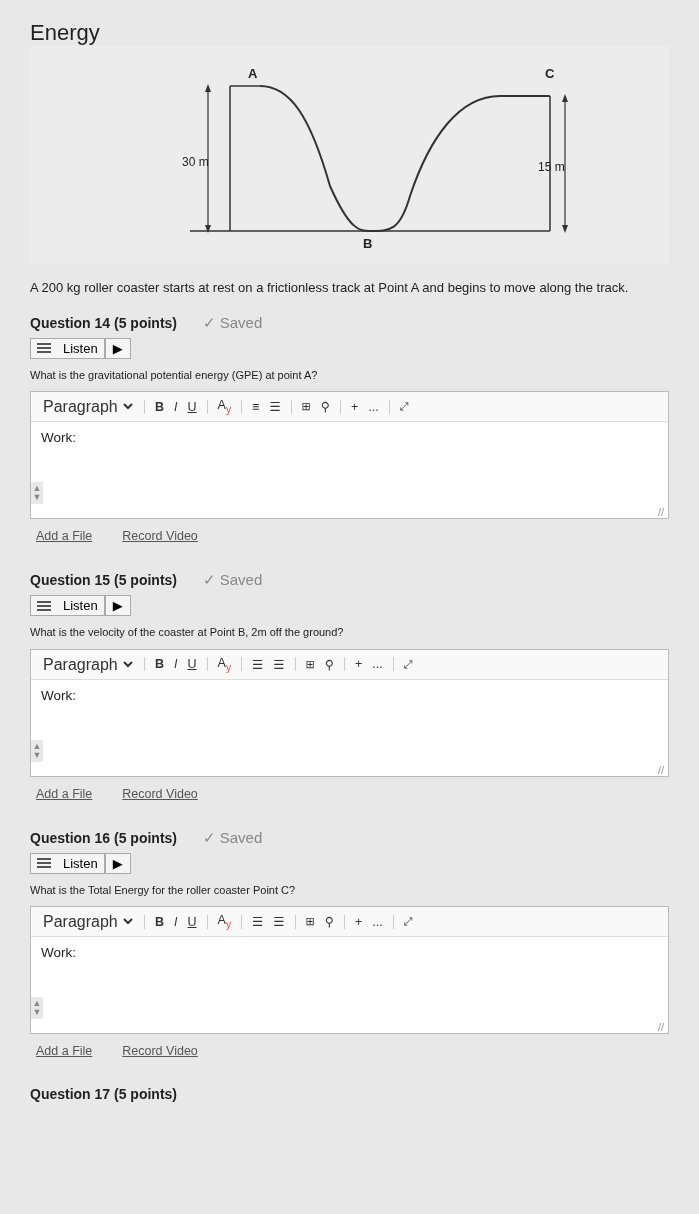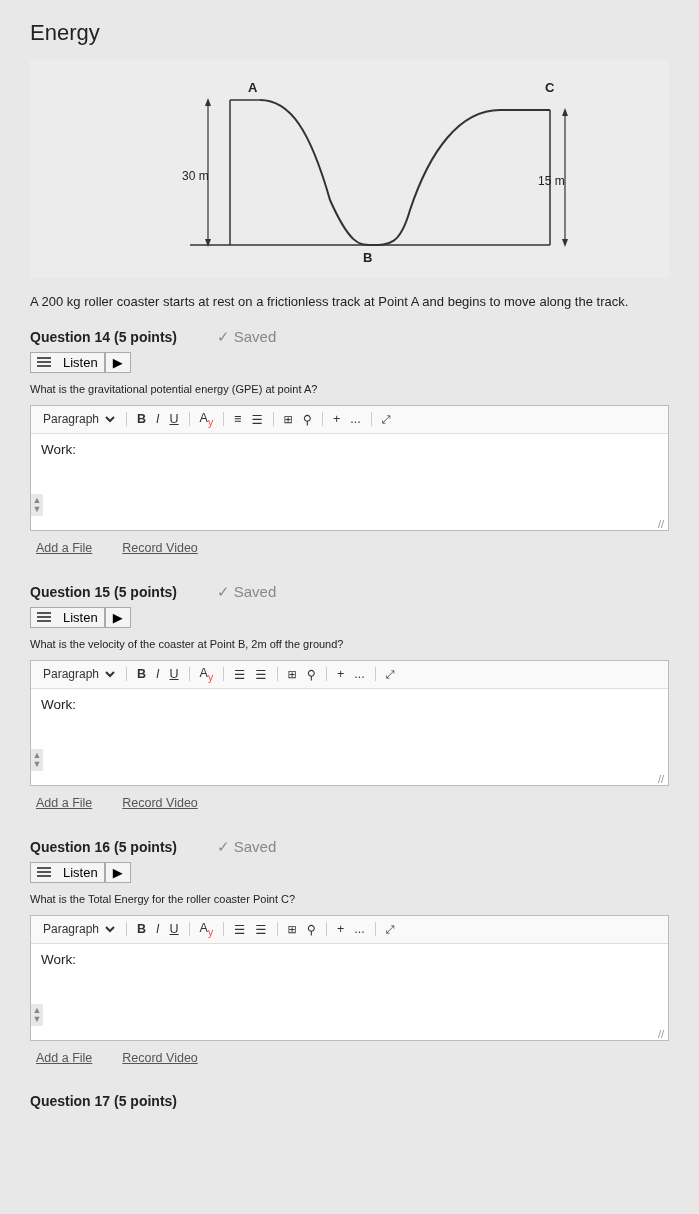--- a/index.html
+++ b/index.html
@@ -8,41 +8,40 @@
       background: #e8e8e8;
       width: 699px;
       min-height: 1214px;
       padding: 20px 30px;
       font-size: 14px;
       color: #222;
     }
     .page-title {
       font-size: 22px;
       font-weight: 400;
-      margin-bottom: 14px;
       color: #222;
     }
     .diagram-area {
       background: #ececec;
       width: 100%;
       display: flex;
       justify-content: center;
       margin-bottom: 14px;
       padding: 10px 0 8px 0;
     }
     .description-text {
       font-size: 13px;
       color: #222;
       margin-bottom: 16px;
       line-height: 1.5;
     }
     .question-header {
       display: flex;
       align-items: center;
-      gap: 24px;
+      gap: 10px;
       margin-bottom: 6px;
     }
     .question-label {
       font-size: 14px;
       font-weight: 600;
       color: #222;
     }
     .saved-label {
       font-size: 15px;
       color: #888;
@@ -105,21 +104,21 @@
     .toolbar-item.bold { font-weight: 700; }
     .toolbar-item.italic { font-style: italic; }
     .toolbar-item.underline { text-decoration: underline; }
     .toolbar-sep {
       width: 1px;
       height: 14px;
       background: #ccc;
       margin: 0 2px;
     }
     .toolbar-select {
-      font-size: 12px;
+      font-size: 16px;
       border: none;
       background: transparent;
       cursor: pointer;
       color: #333;
     }
     .editor-content {
       min-height: 60px;
       padding: 8px 10px;
       font-size: 13.5px;
       color: #222;

